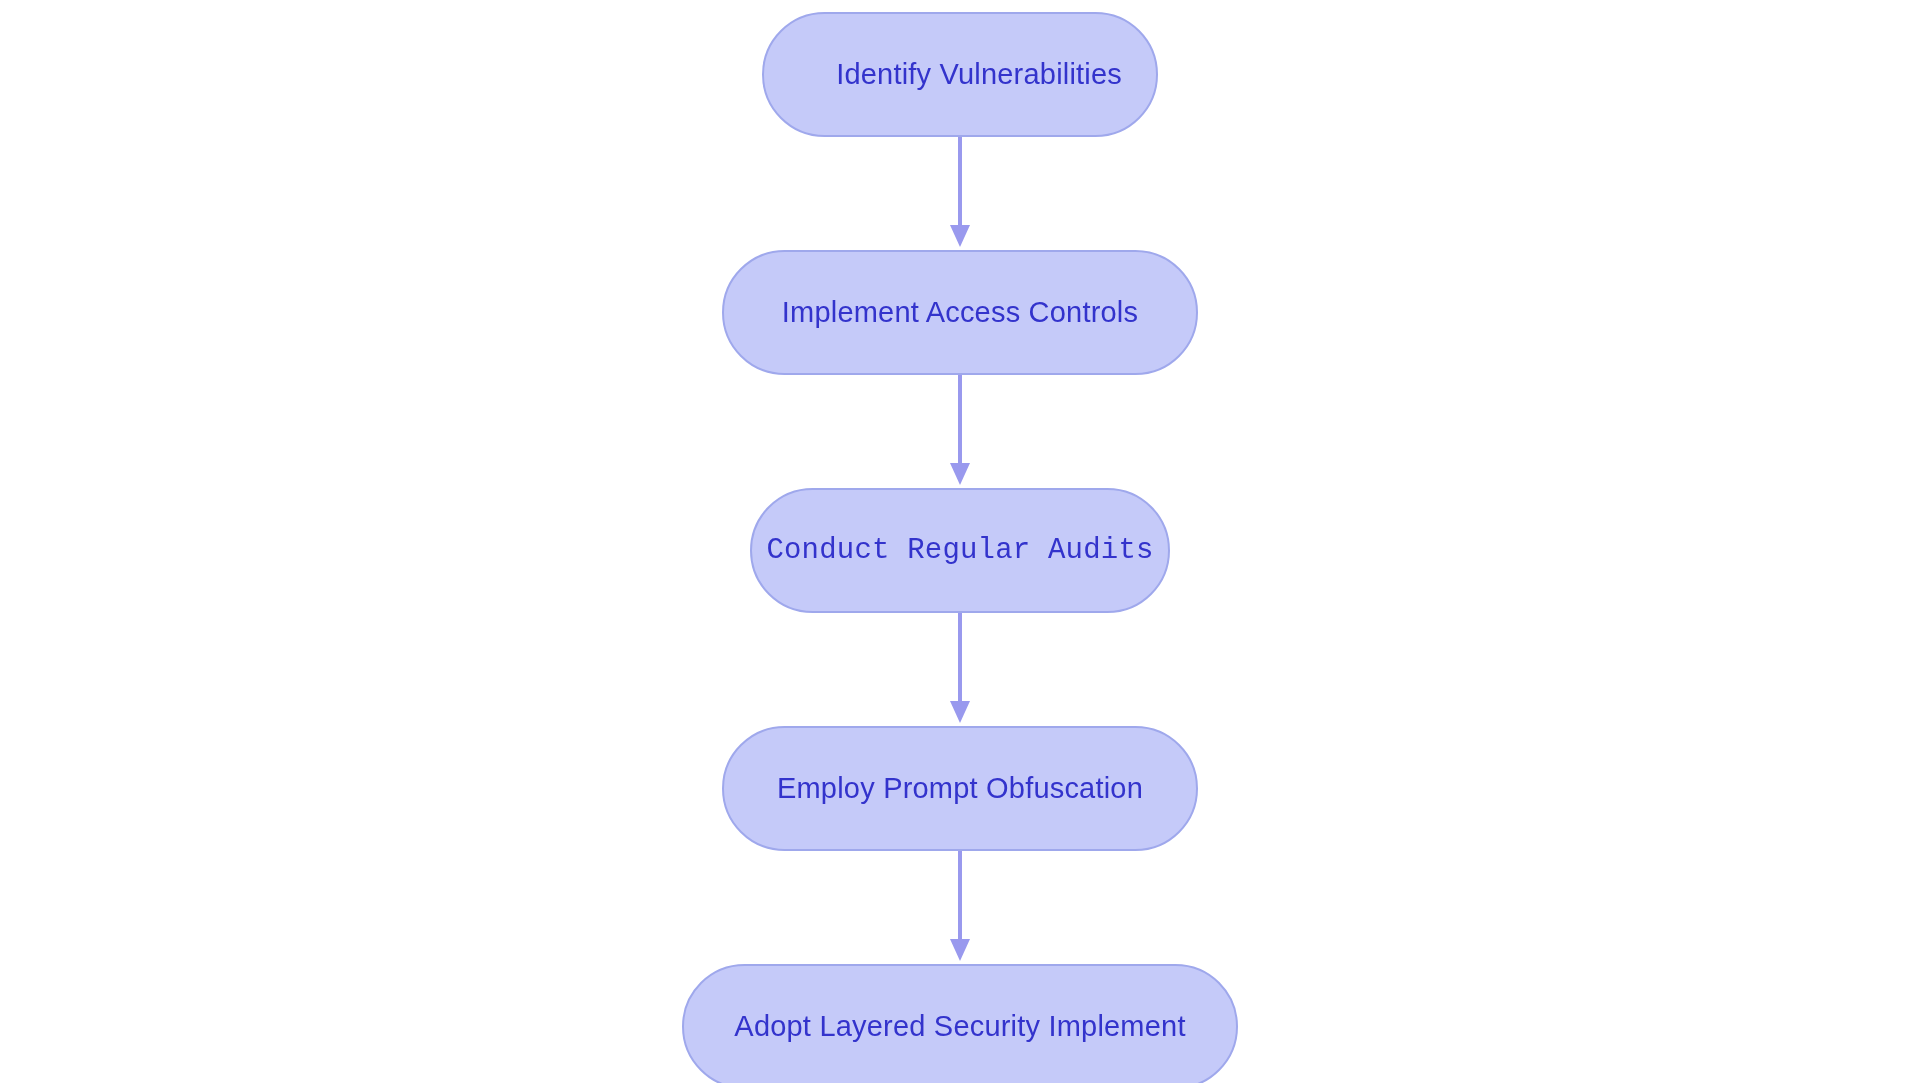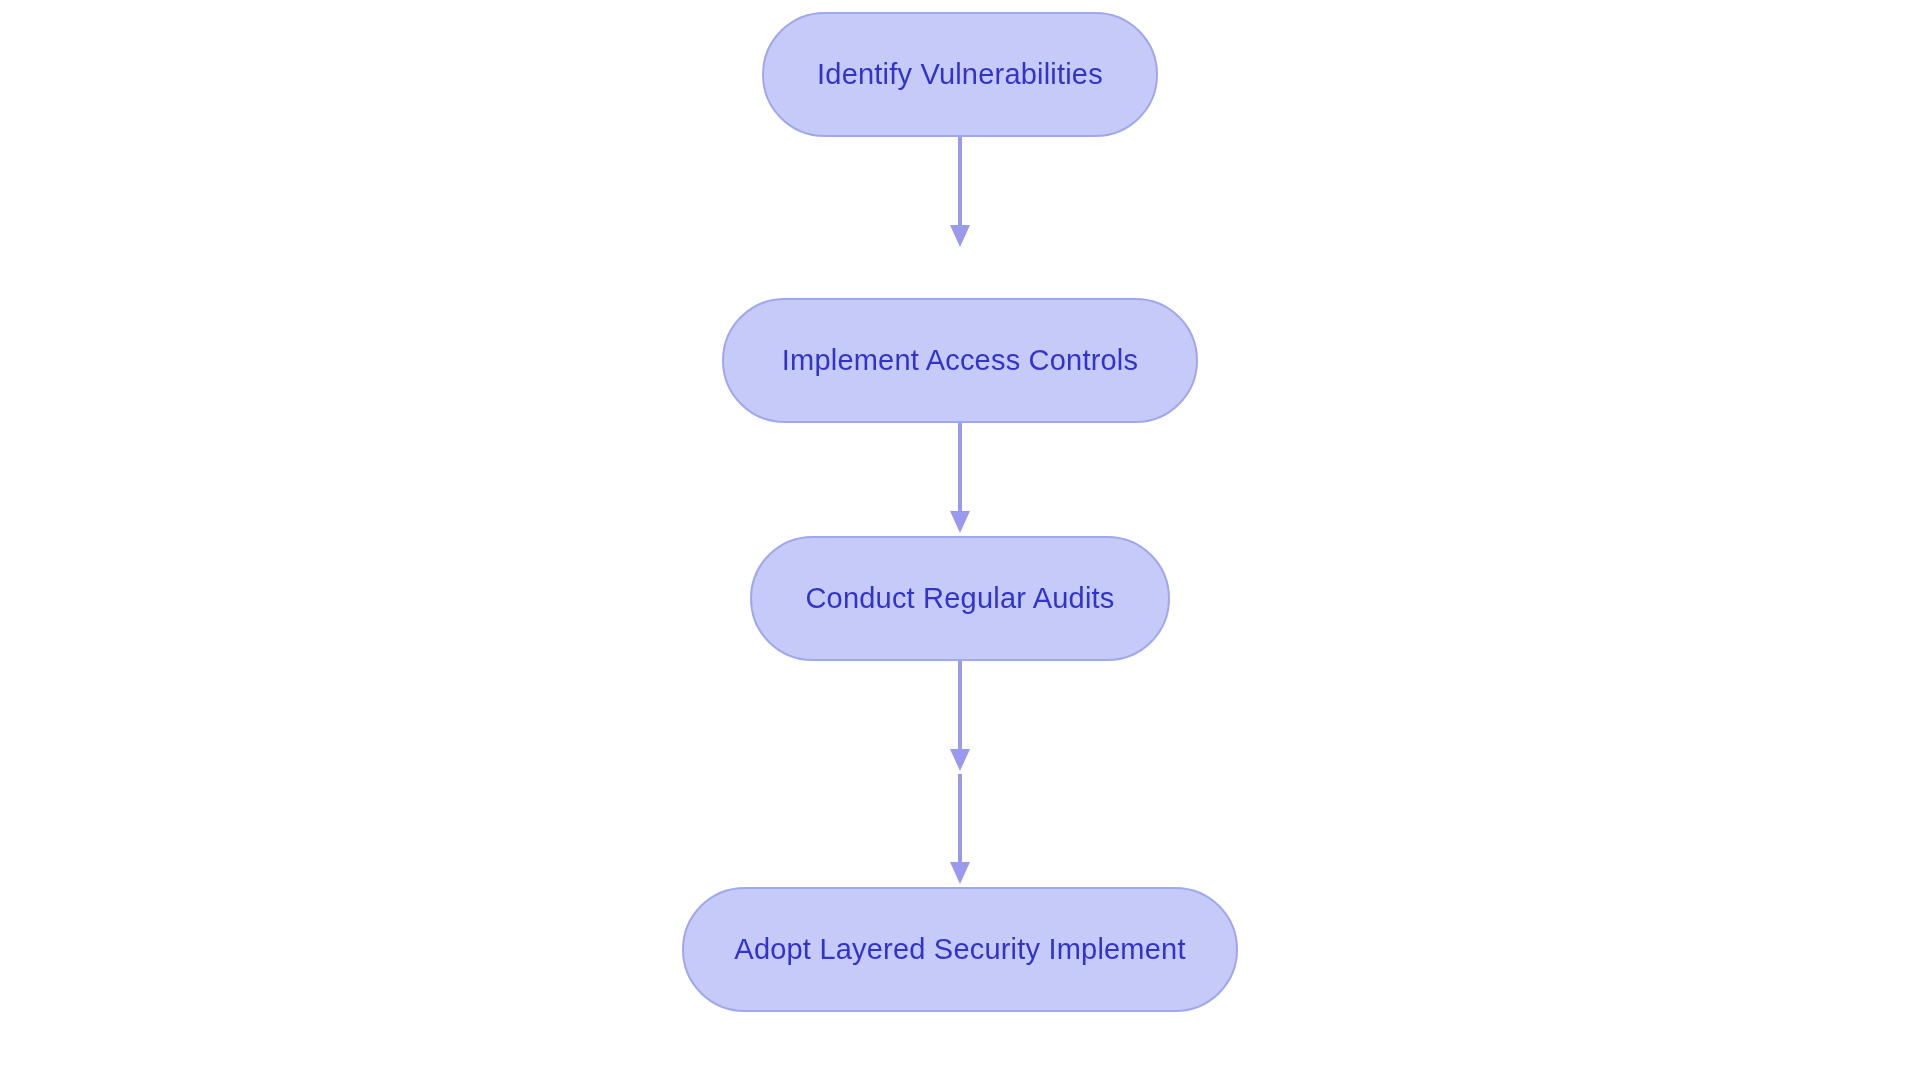--- a/index.html
+++ b/index.html
@@ -51,23 +51,23 @@
     font-size: 29px;
     line-height: 1;
     color: #3333cc;
     letter-spacing: 0.2px;
     white-space: nowrap;
     font-weight: 400;
     padding: 0 34px;
   }
 
   
-  .w-n1 { width: 396px; }
-  .w-n2 { width: 476px; margin-top: 48px; }
-  .w-n3 { width: 420px; }
+  .w-n1 { width: 396px; justify-content: flex-end; }
+  .w-n2 { width: 476px; }
+  .w-n3 { width: 420px; font-family: Liberation Mono, monospace; }
   .w-n4 { width: 476px; }
   .w-n5 { width: 556px; }
 
   
   .connector {
     position: relative;
     width: 40px;
     height: 113px;
     flex: 0 0 auto;
     display: block;
@@ -112,20 +112,23 @@
       <span class="node-label">Conduct Regular Audits</span>
     </div>
 
     <div class="connector">
       <svg viewBox="0 0 40 113" xmlns="http://www.w3.org/2000/svg">
         <line x1="20" y1="0" x2="20" y2="90" stroke="#9999ee" stroke-width="4"></line>
         <polygon points="10,88 30,88 20,110" fill="#9999ee"></polygon>
       </svg>
     </div>
 
+    <div class="node w-n4">
+      <span class="node-label">Employ Prompt Obfuscation</span>
+    </div>
 
     <div class="connector">
       <svg viewBox="0 0 40 113" xmlns="http://www.w3.org/2000/svg">
         <line x1="20" y1="0" x2="20" y2="90" stroke="#9999ee" stroke-width="4"></line>
         <polygon points="10,88 30,88 20,110" fill="#9999ee"></polygon>
       </svg>
     </div>
 
     <div class="node w-n5">
       <span class="node-label">Adopt Layered Security Implement</span>

